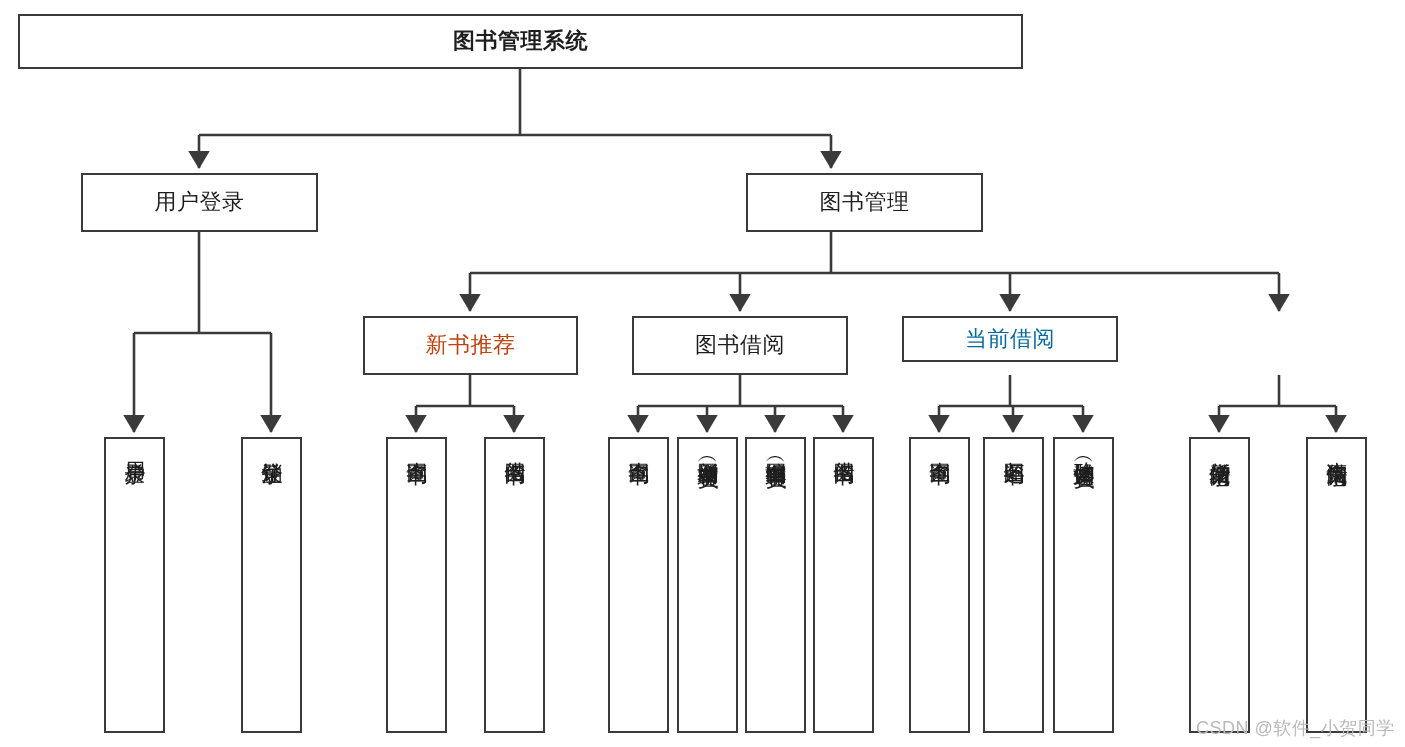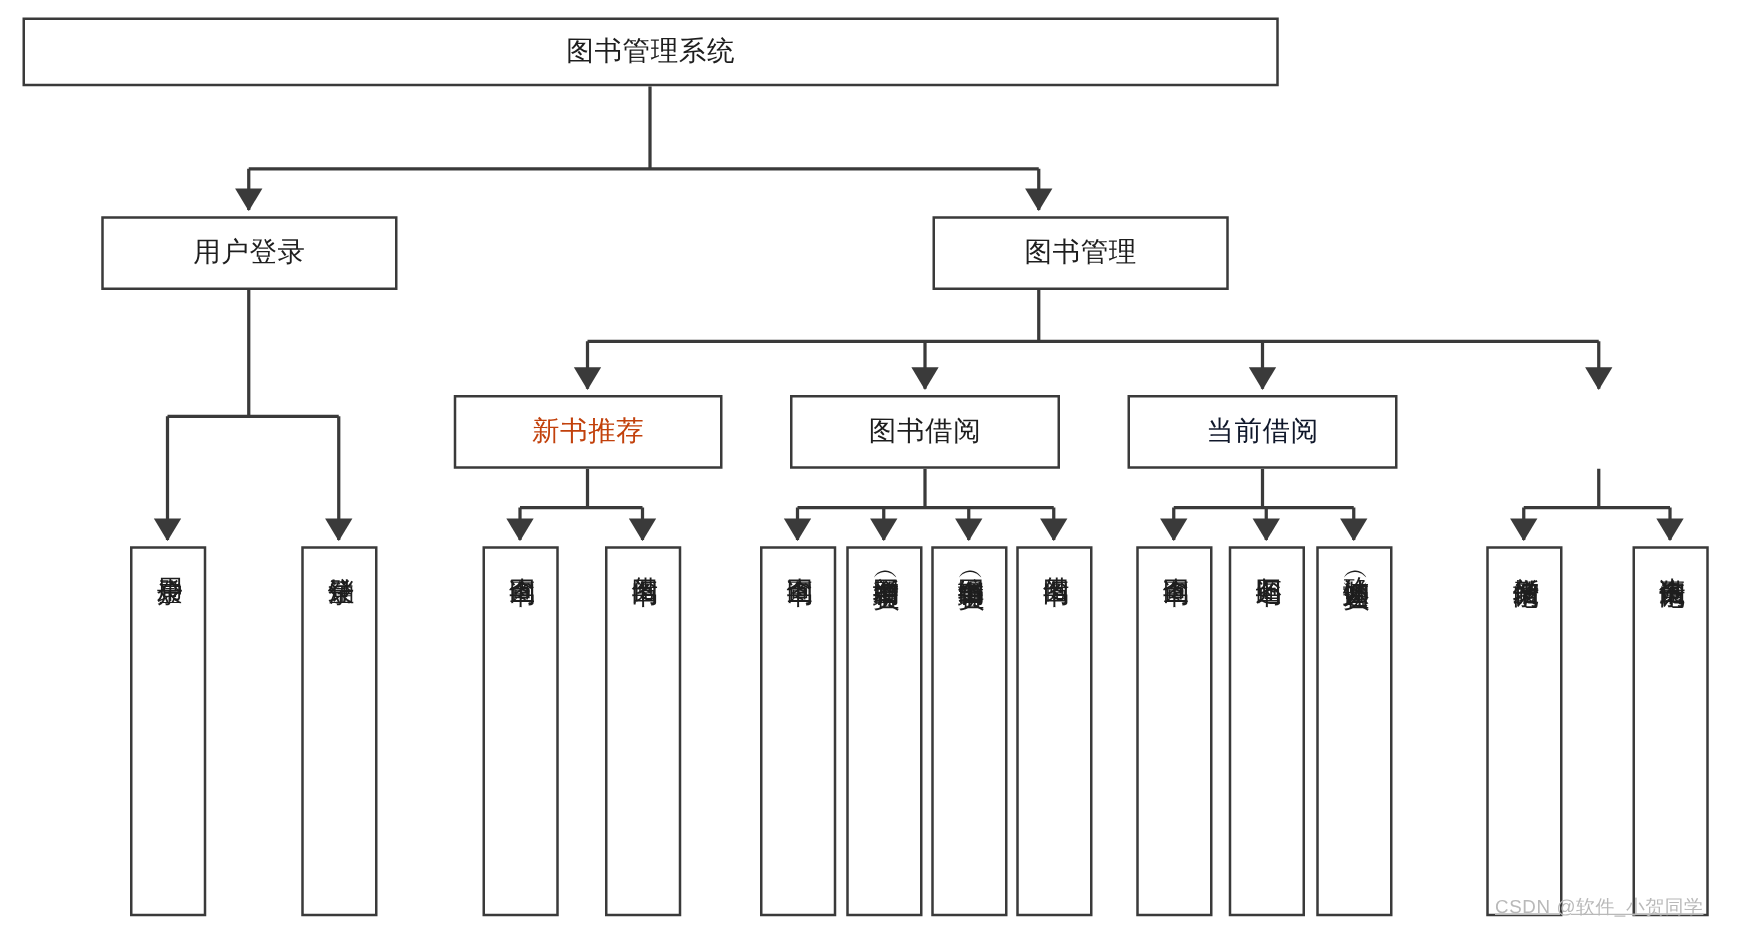--- a/index.html
+++ b/index.html
@@ -48,26 +48,25 @@
   .node.vert .node-label {
     writing-mode: vertical-rl;
     text-orientation: upright;
     font-size: 21px;
     line-height: 1.28;
     letter-spacing: 1px;
     white-space: nowrap;
   }
   .watermark {
     position: absolute;
-    font-size: 15px;
+    font-size: 18px;
     color: #b9b9b9;
     white-space: nowrap;
     letter-spacing: 0.5px;
     pointer-events: none;
-    text-decoration: underline;
   }
 </style>
 </head>
 <body>
 
 <div id="canvas" style="background: rgb(255, 255, 255);">
 
   <svg id="wires" viewBox="0 0 1405 747" xmlns="http://www.w3.org/2000/svg">
     <defs>
       <marker id="arrow" viewBox="0 0 10 12" refX="9.5" refY="6" markerWidth="7" markerHeight="9" orient="auto-start-reverse">
@@ -111,38 +110,38 @@
       <path d="M 1013 406 L 1013 432" marker-end="url(#arrow)"></path>
       <path d="M 1083 406 L 1083 432" marker-end="url(#arrow)"></path>
 
       <path d="M 1279 375 L 1279 406"></path>
       <path d="M 1219 406 L 1336 406"></path>
       <path d="M 1219 406 L 1219 432" marker-end="url(#arrow)"></path>
       <path d="M 1336 406 L 1336 432" marker-end="url(#arrow)"></path>
     </g>
   </svg>
 
-  <div class="node horiz" style="left: 18px; top: 14px; width: 1005px; height: 55px; border-color: rgb(58, 58, 58); background: rgb(255, 255, 255); color: rgb(30, 30, 30);">
+  <div class="node horiz" style="left: 18px; top: 14px; width: 1005px; height: 55px; border-color: rgb(58, 58, 58); background: rgb(255, 255, 255); color: rgb(30, 30, 30); font-weight: bold;">
     <span class="node-label">图书管理系统</span>
   </div>
 
   <div class="node horiz" style="left: 81px; top: 173px; width: 237px; height: 59px; border-color: rgb(58, 58, 58); background: rgb(255, 255, 255); color: rgb(30, 30, 30);">
     <span class="node-label">用户登录</span>
   </div>
   <div class="node horiz" style="left: 746px; top: 173px; width: 237px; height: 59px; border-color: rgb(58, 58, 58); background: rgb(255, 255, 255); color: rgb(30, 30, 30);">
     <span class="node-label">图书管理</span>
   </div>
 
   <div class="node horiz" style="left: 363px; top: 316px; width: 215px; height: 59px; border-color: rgb(58, 58, 58); background: rgb(255, 255, 255); color: #c2410c;">
     <span class="node-label">新书推荐</span>
   </div>
   <div class="node horiz" style="left: 632px; top: 316px; width: 216px; height: 59px; border-color: rgb(58, 58, 58); background: rgb(255, 255, 255); color: rgb(30, 30, 30);">
     <span class="node-label">图书借阅</span>
   </div>
-  <div class="node horiz" style="left: 902px; top: 316px; width: 216px; height: 59px; border-color: rgb(58, 58, 58); background: rgb(255, 255, 255); color: #0f172a;">
+  <div class="node horiz" style="left: 902px; top: 316px; width: 216px; height: 46px; border-color: rgb(58, 58, 58); background: rgb(255, 255, 255); color: #0369a1;">
     <span class="node-label">当前借阅</span>
   </div>
 
   <div class="node vert" style="left: 104px; top: 437px; width: 61px; height: 296px; border-color: rgb(58, 58, 58); background: rgb(255, 255, 255); color: rgb(30, 30, 30);">
     <span class="node-label">用户登录</span>
   </div>
   <div class="node vert" style="left: 241px; top: 437px; width: 61px; height: 296px; border-color: rgb(58, 58, 58); background: rgb(255, 255, 255); color: rgb(30, 30, 30);">
     <span class="node-label">注销登录</span>
   </div>
   <div class="node vert" style="left: 386px; top: 437px; width: 61px; height: 296px; border-color: rgb(58, 58, 58); background: rgb(255, 255, 255); color: rgb(30, 30, 30);">

